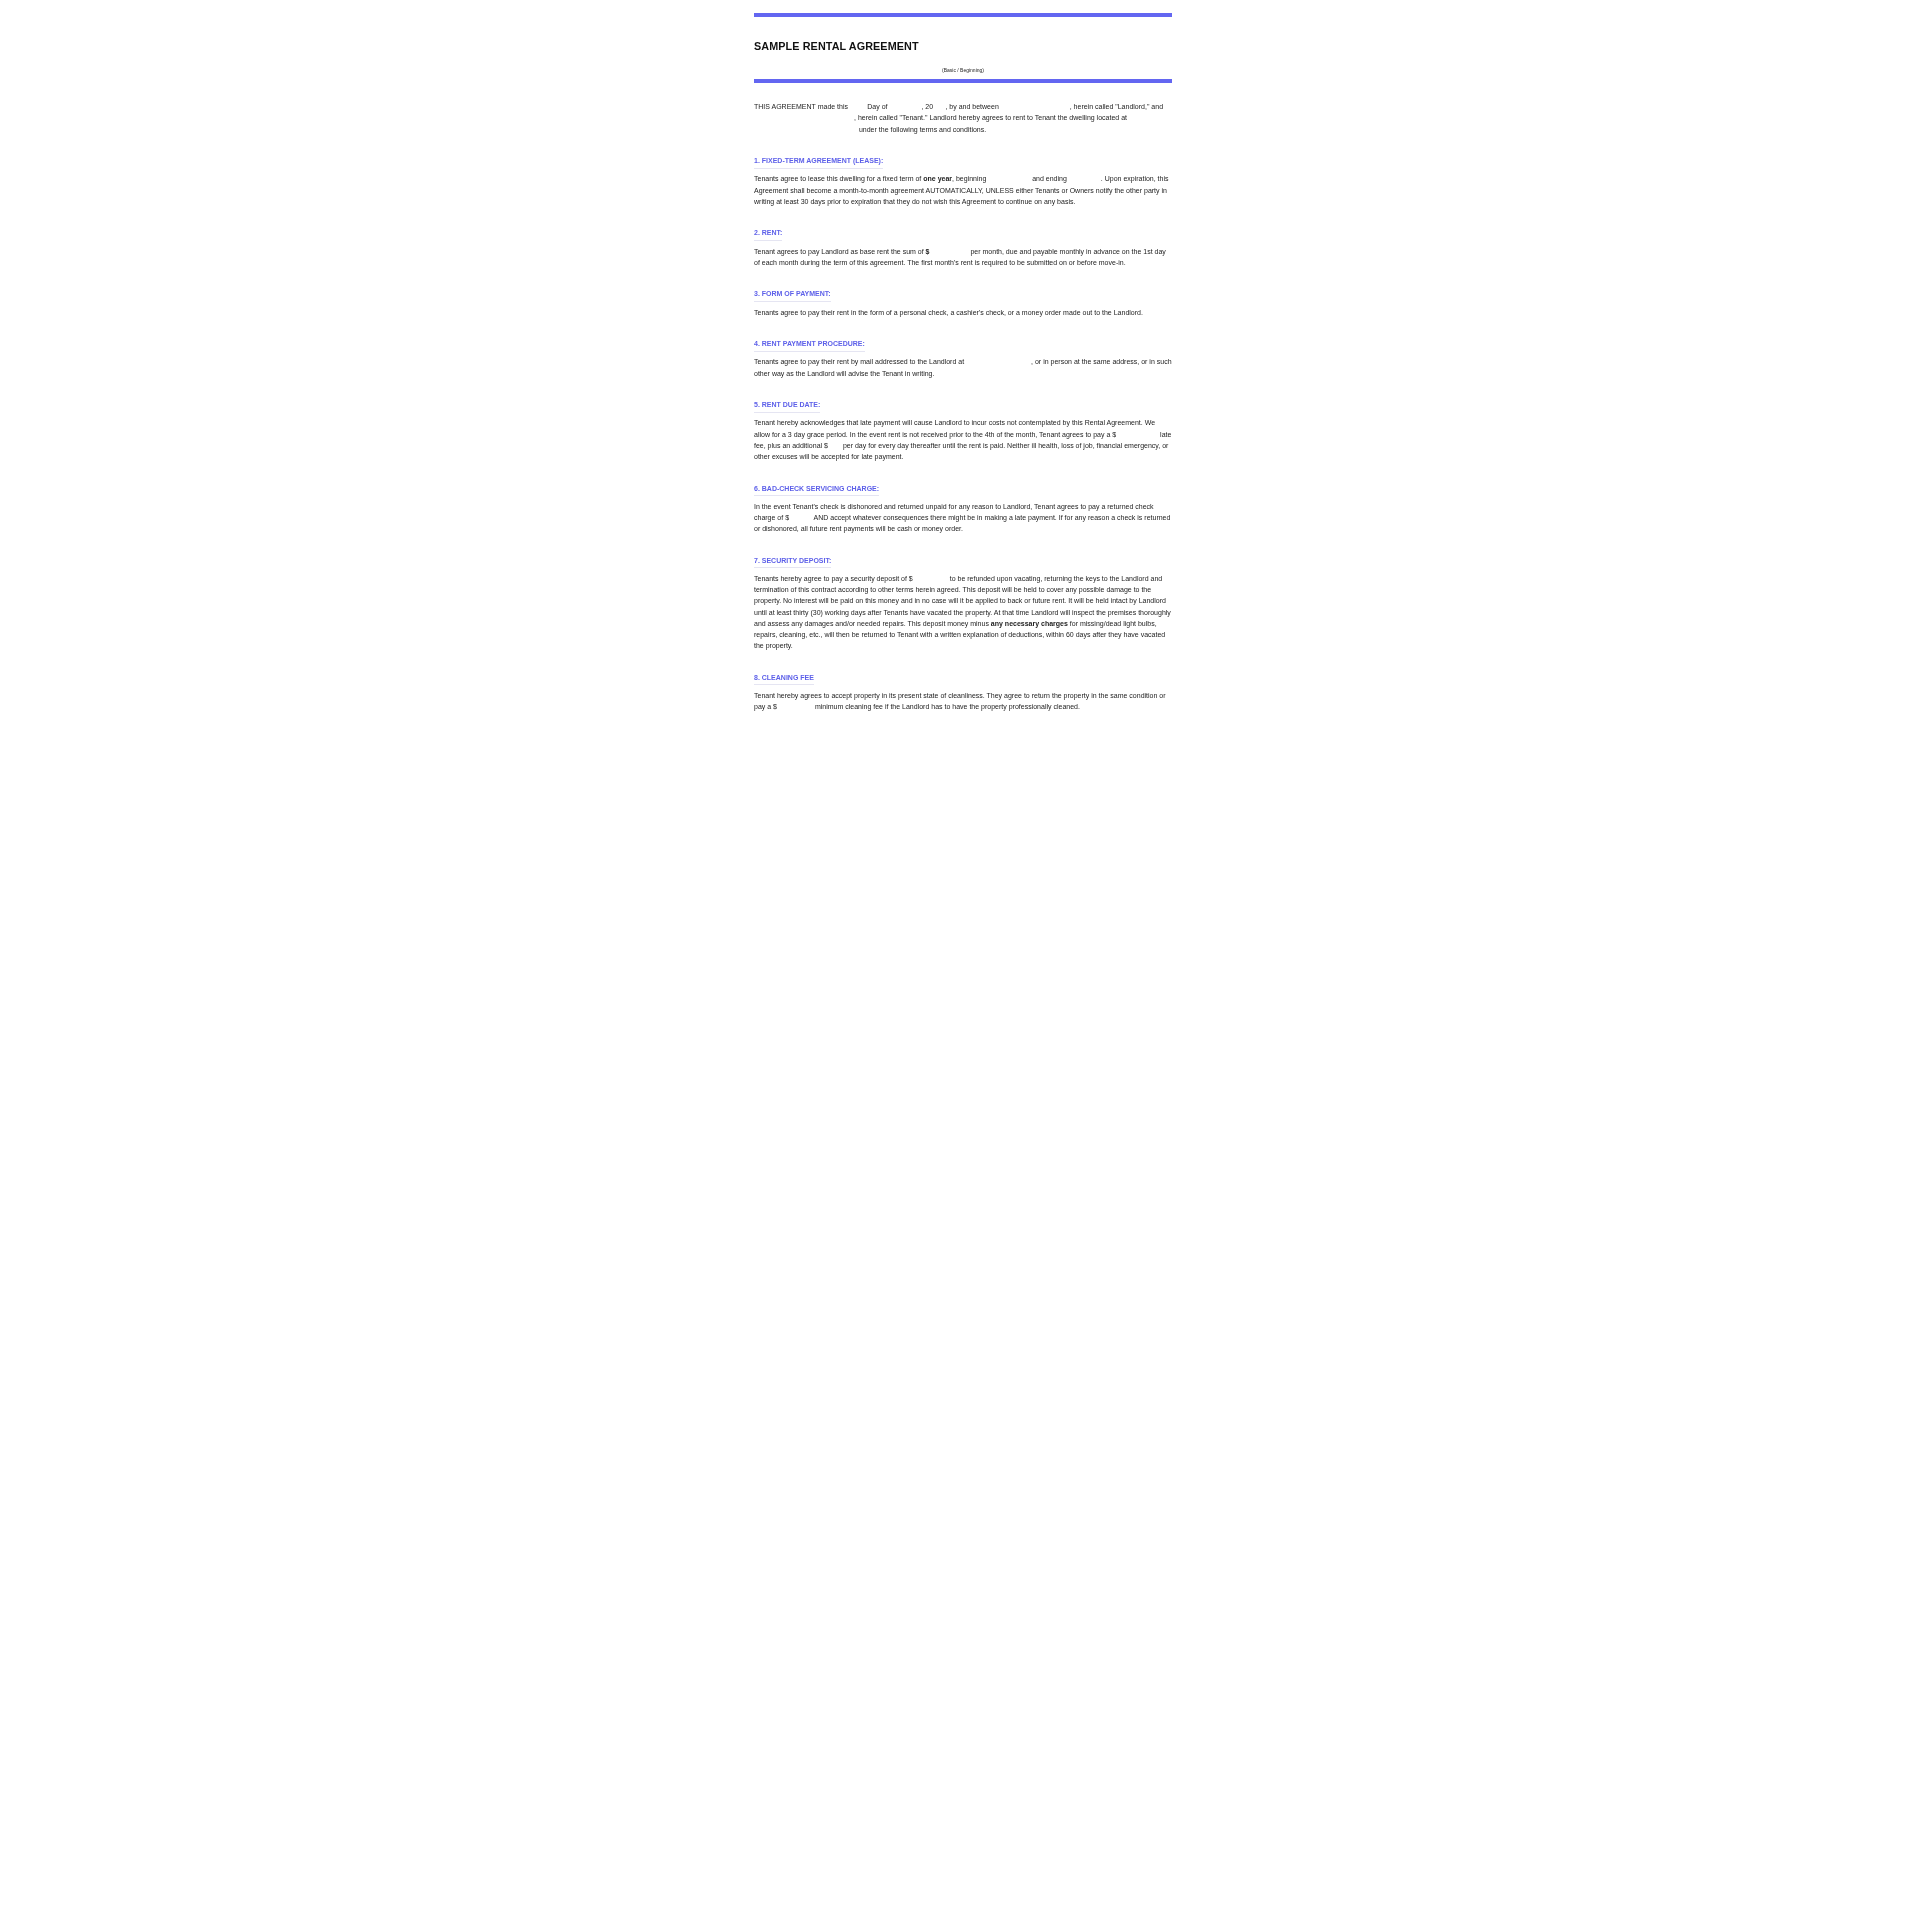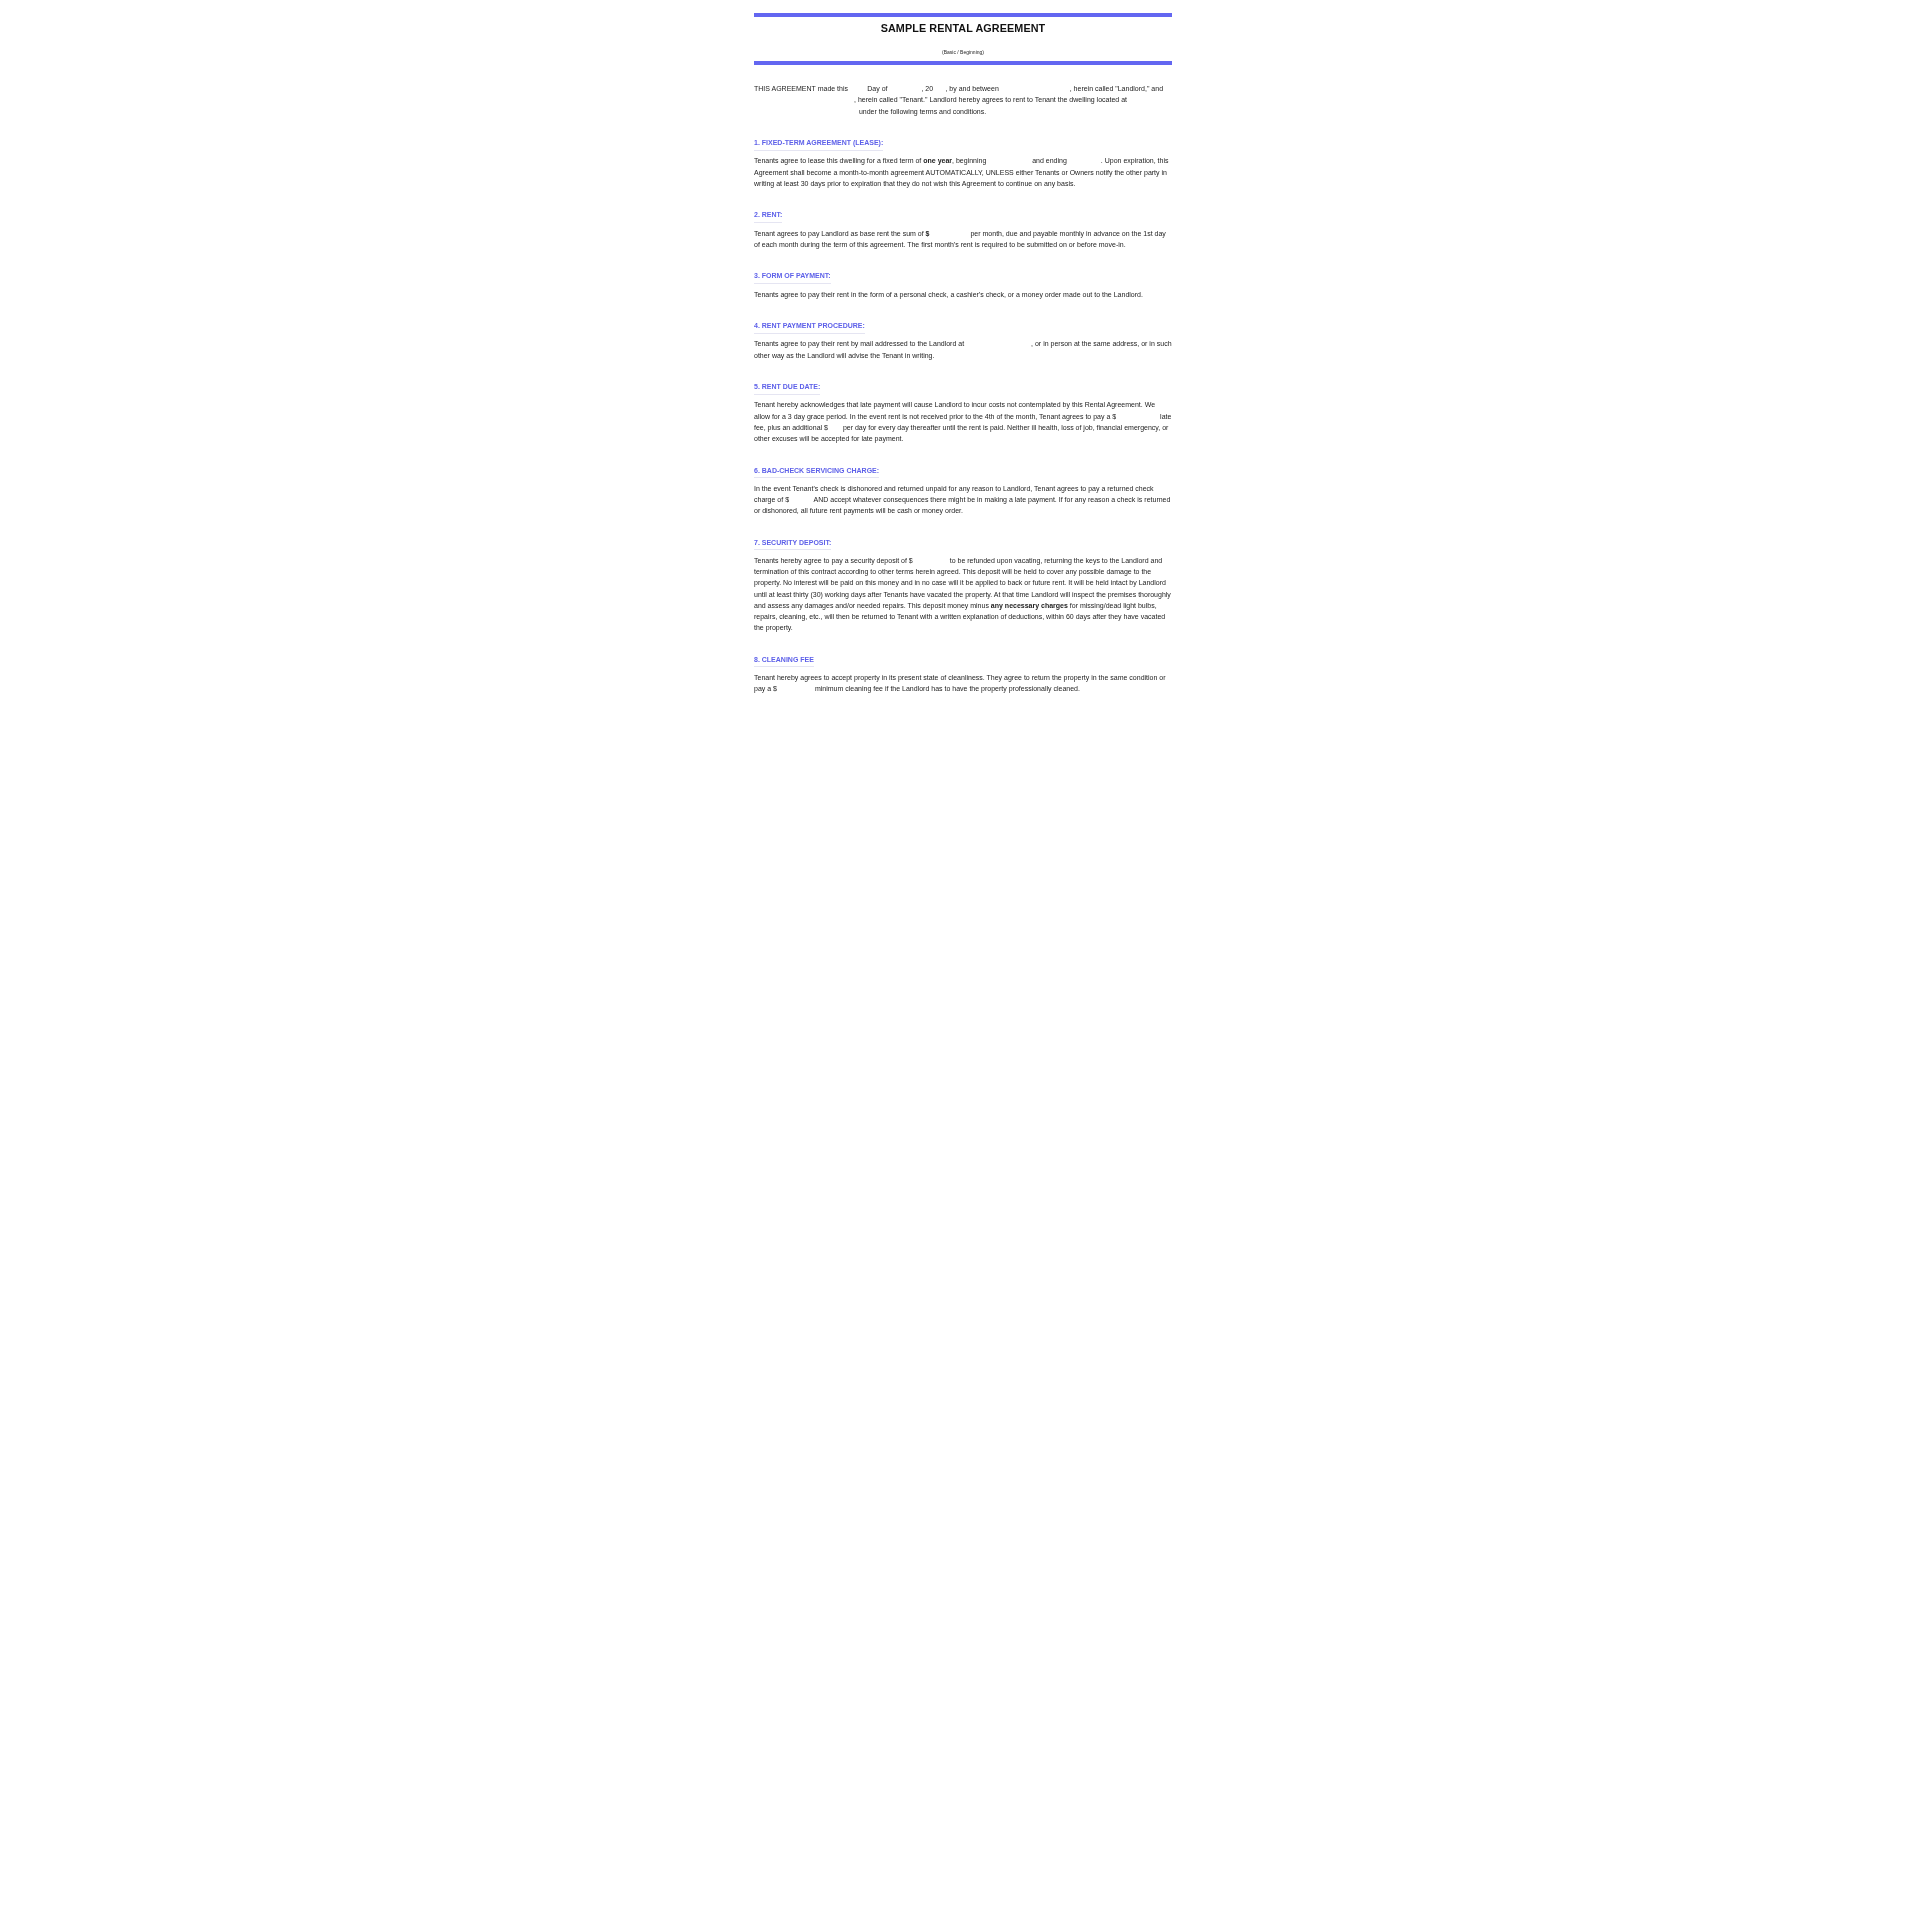--- a/index.html
+++ b/index.html
@@ -11,22 +11,21 @@
     padding: 13px 40px 15.4px 40px;
     background: #ffffff;
     font-family: "Liberation Sans", "DejaVu Sans", sans-serif;
     color: #1c1c1c;
   }
   .bar {
     height: 4.2px;
     background: var(--accent, #6366f1);
   }
   .doc-title {
-    margin: 5px 0 0 0;
-    text-align: center;
+    margin: 23px 0 0 0;
     font-size: 10.8px;
     font-weight: 700;
     letter-spacing: 0.1px;
     color: #111111;
   }
   .doc-subtitle {
     margin: 14.6px 0 0 0;
     text-align: center;
     font-size: 5px;
     font-weight: 400;

